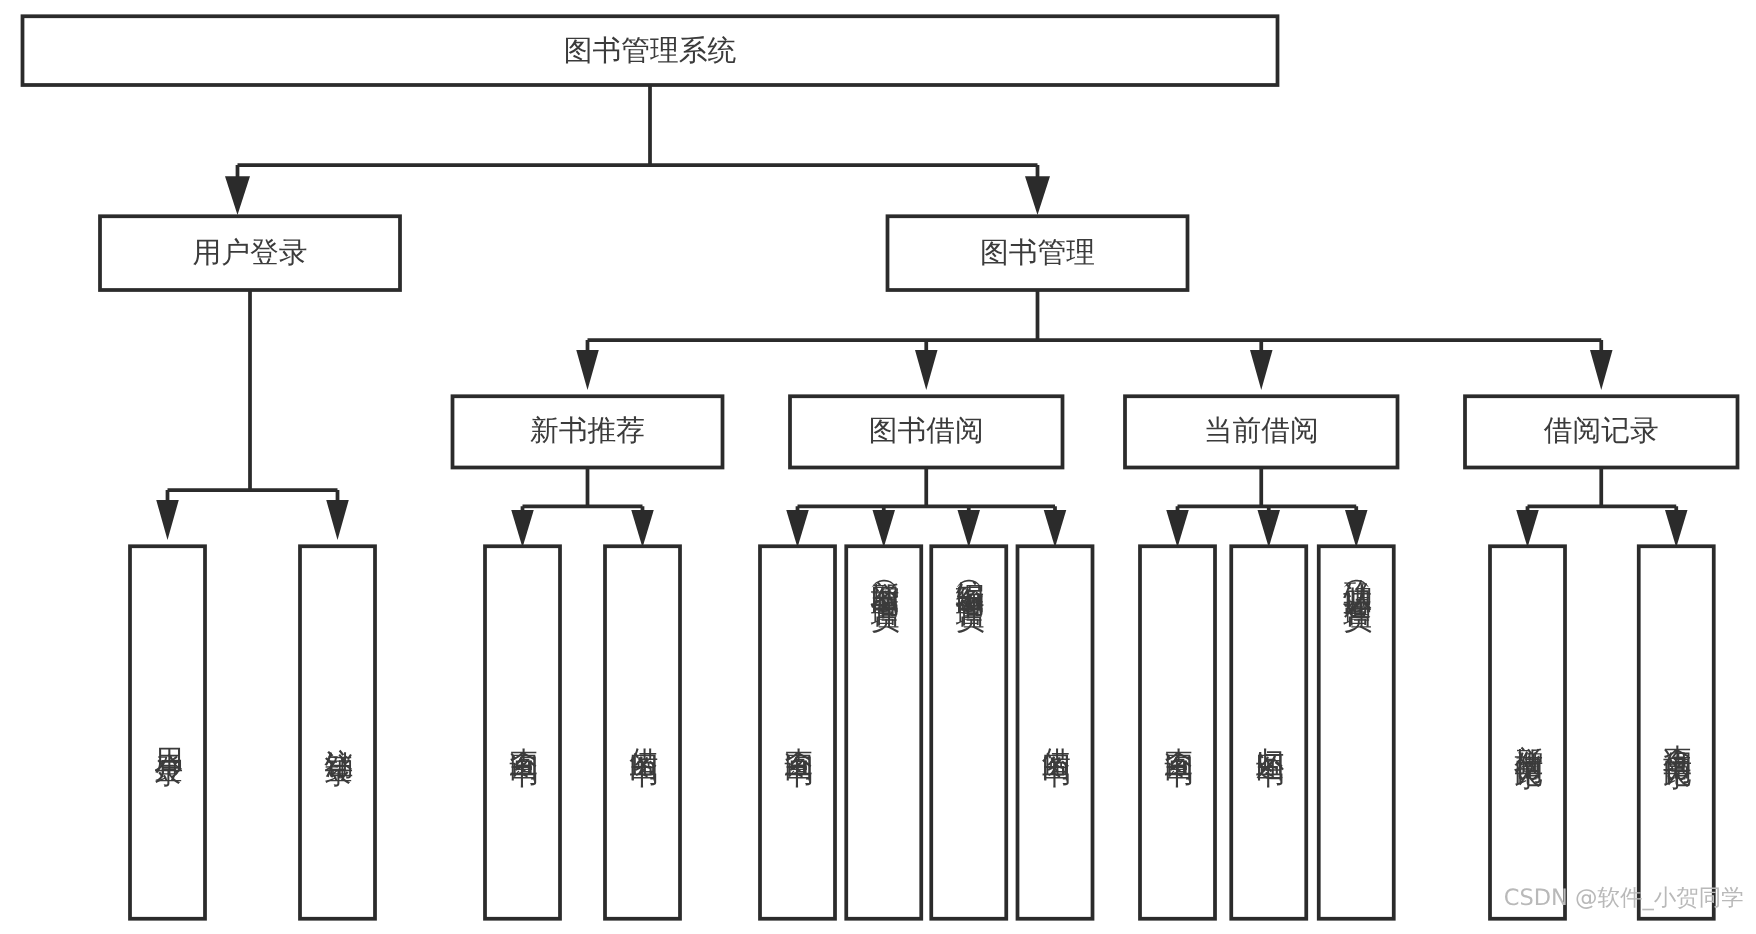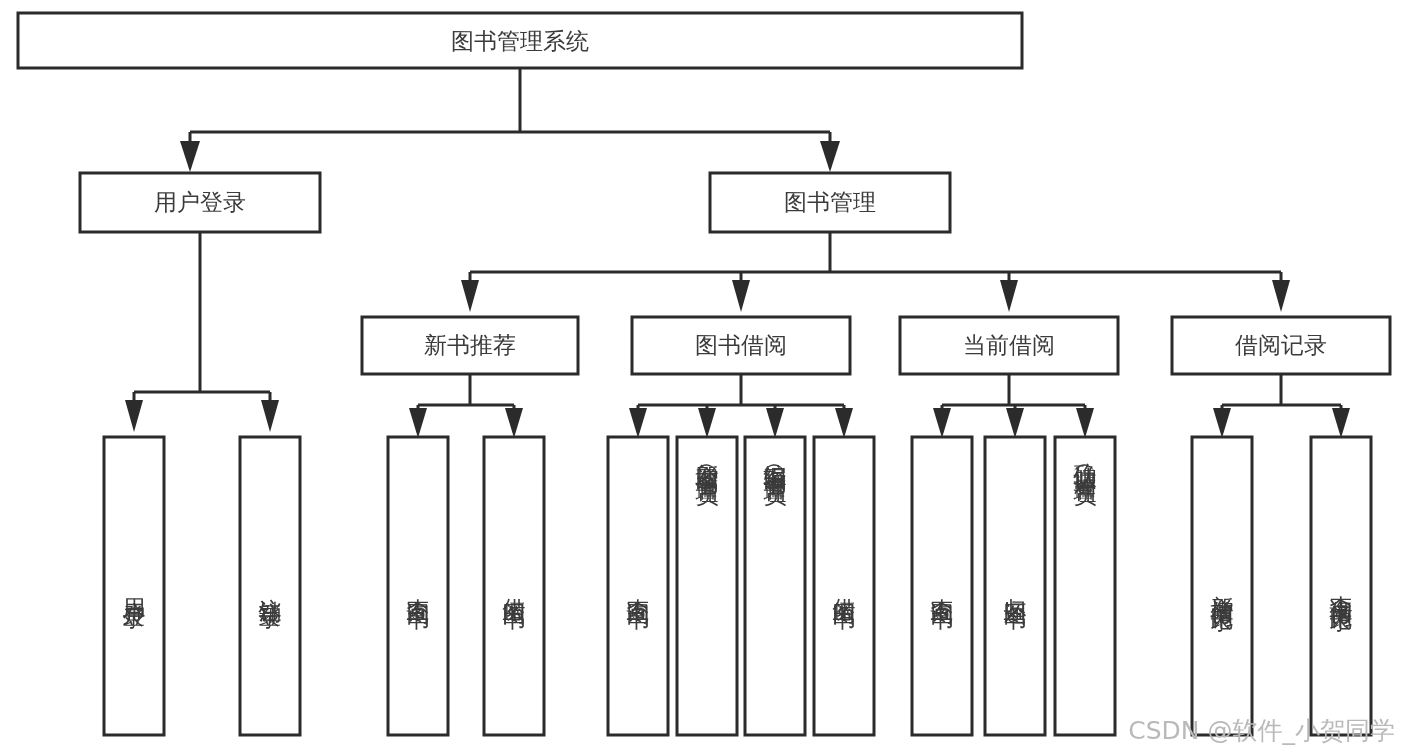--- a/index.html
+++ b/index.html
@@ -62,23 +62,23 @@
     font-family: "DejaVu Sans", "Liberation Sans", sans-serif;
     font-size: 23px;
     color: #3b3b3b;
     letter-spacing: 3px;
     line-height: 1;
     white-space: nowrap;
   }
   .watermark {
     position: absolute;
     right: 10px;
-    bottom: 0;
-    font-family: "DejaVu Sans", "Liberation Sans", sans-serif;
-    font-size: 25px;
+    bottom: 17px;
+    font-family: "DejaVu Sans", "Liberation Sans", sans-serif;
+    font-size: 18px;
     color: #b9b9b9;
     white-space: nowrap;
     pointer-events: none;
   }
 </style>
 </head>
 <body>
 
 <div id="diagram-root">
 

